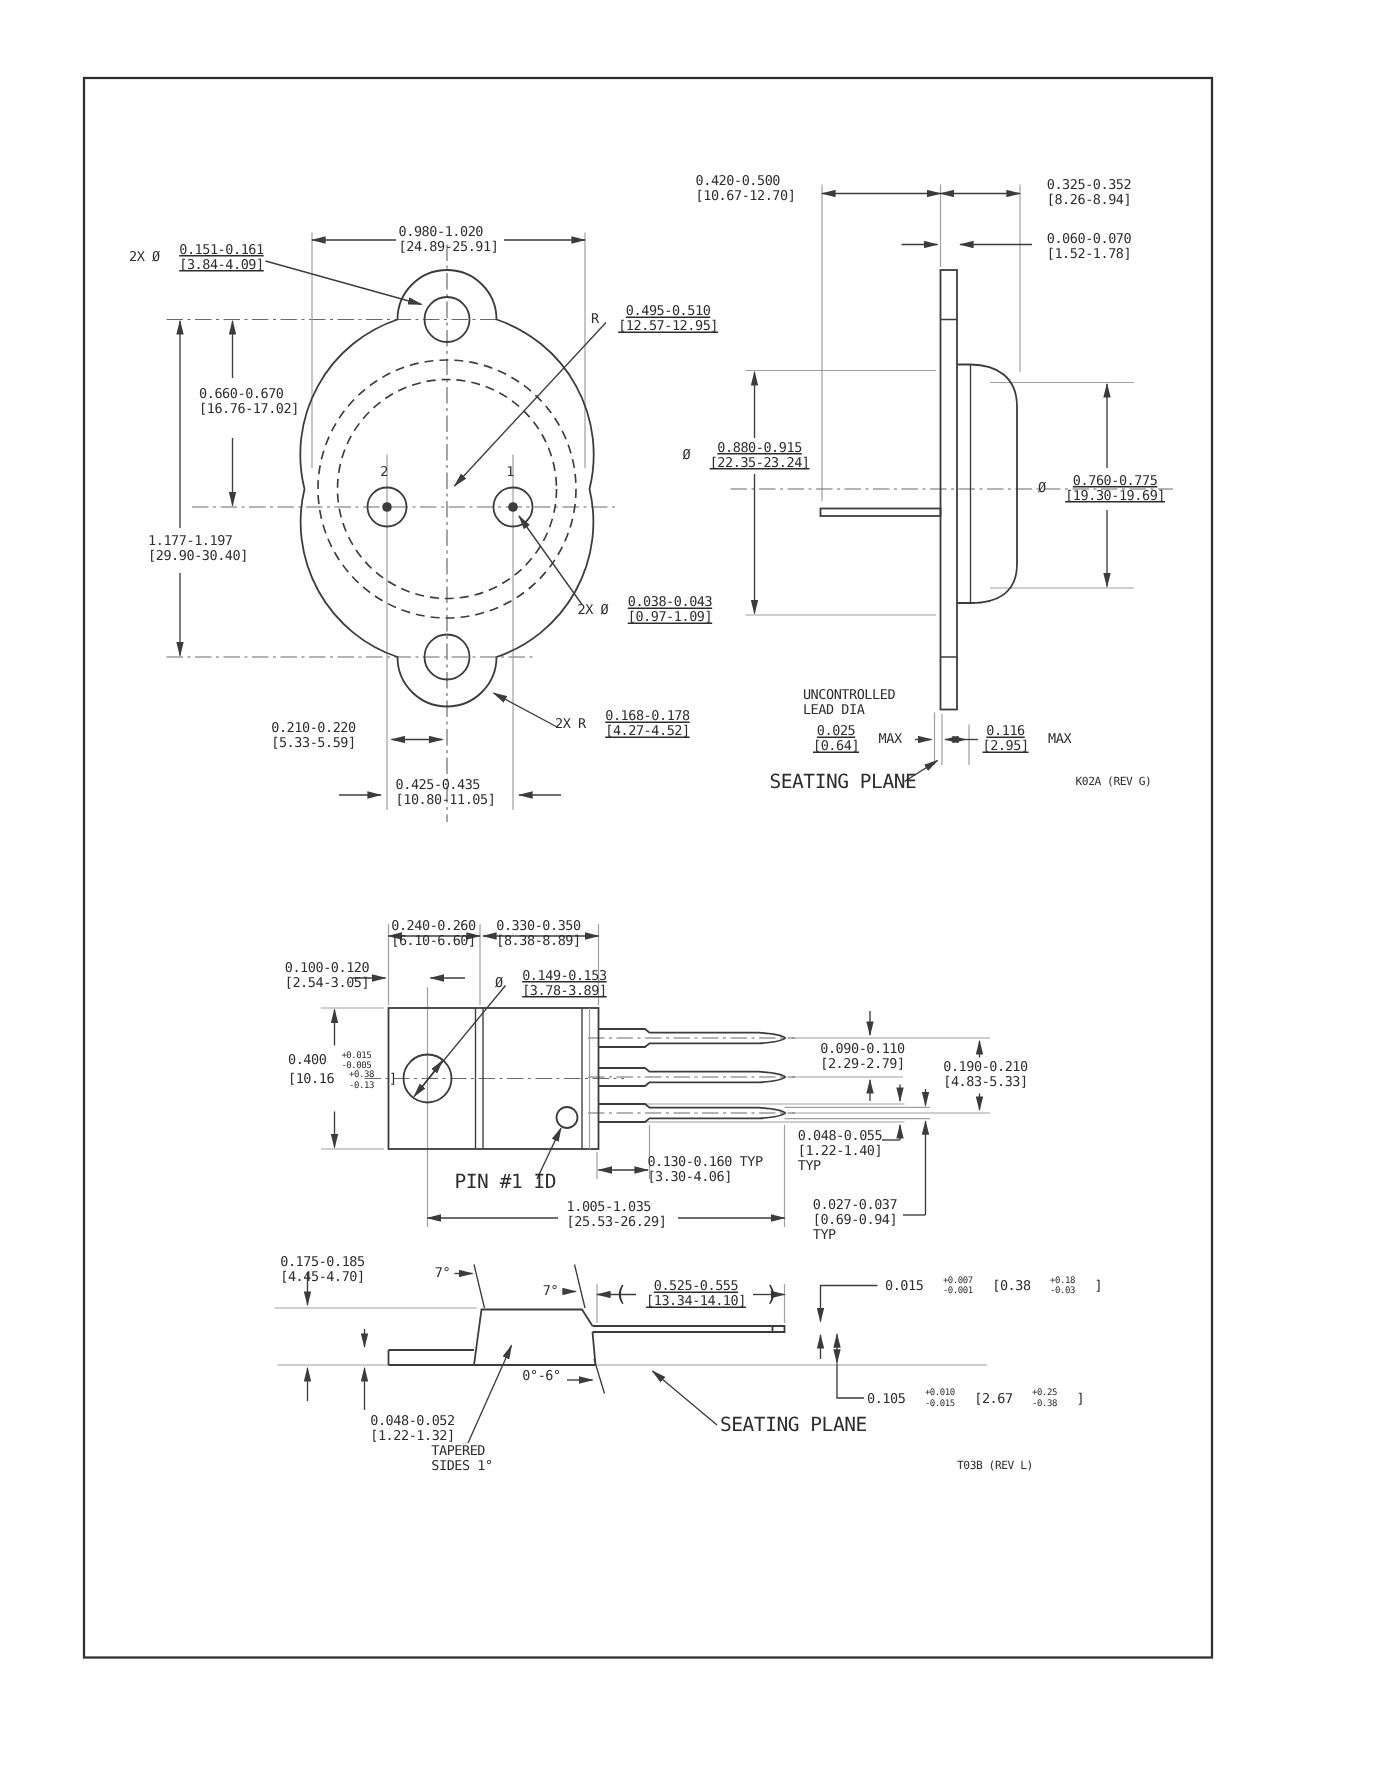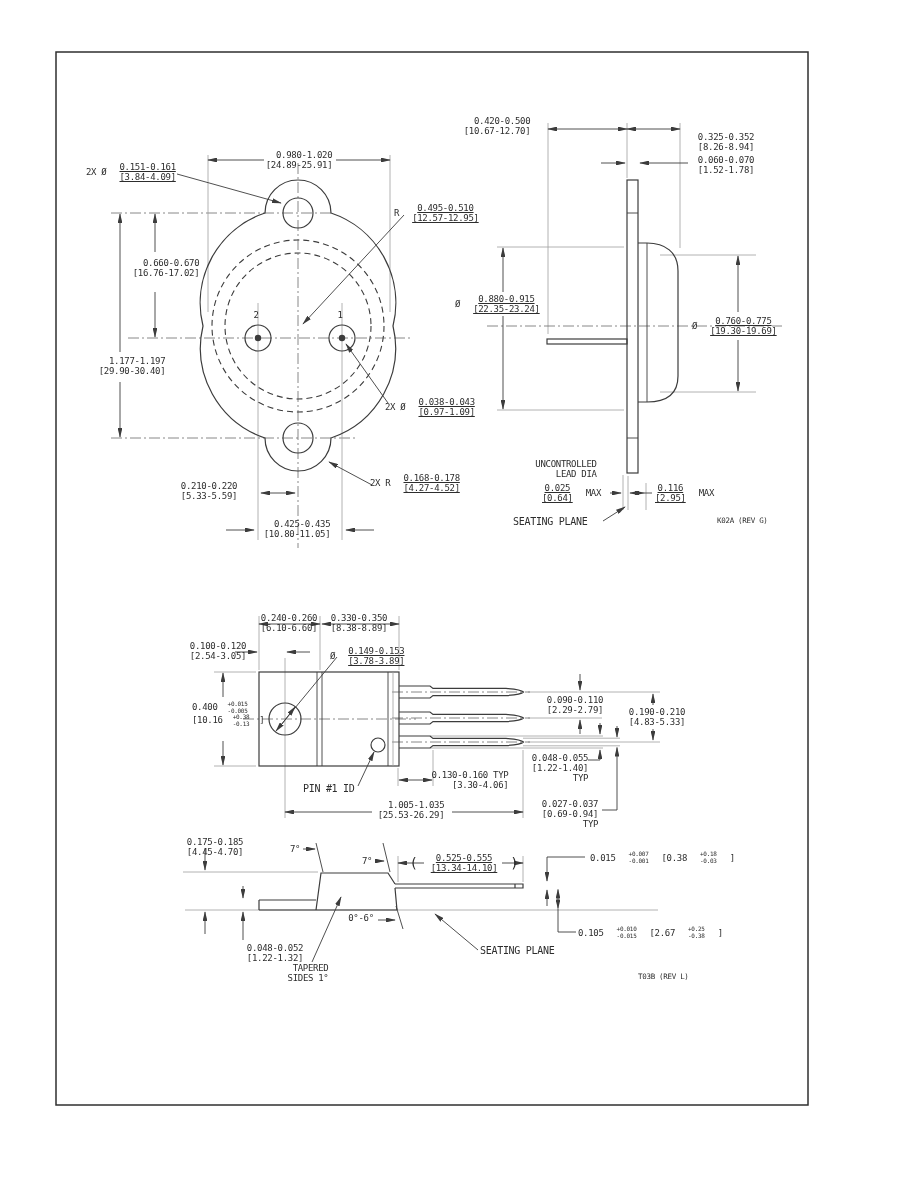--- a/index.html
+++ b/index.html
@@ -4,23 +4,23 @@
 <style>
   html,body{margin:0;padding:0;background:#ffffff;}
   #stage{position:relative;width:918px;height:1188px;background:#ffffff;overflow:hidden;
          font-family:"DejaVu Sans Mono",monospace;color:#2d2d2d;}
   svg{position:absolute;left:0;top:0;}
   .k{stroke:#3c3c3c;stroke-width:1.2;fill:none;}
   .thin{stroke:#3c3c3c;stroke-width:0.9;fill:none;}
   .g{stroke:#a0a0a0;stroke-width:0.8;fill:none;}
   .cl{stroke:#6a6a6a;stroke-width:0.8;fill:none;stroke-dasharray:11 3 2 3;}
   .dash{stroke:#3c3c3c;stroke-width:1.1;fill:none;stroke-dasharray:6 4;}
-  .L{position:absolute;font-size:9px;line-height:10px;text-align:right;
+  .L{position:absolute;font-size:9px;line-height:10px;text-align:left;
      white-space:pre-line;transform:translateX(-50%);letter-spacing:-0.3px;}
-  .La{position:absolute;font-size:10px;line-height:10px;text-align:left;
+  .La{position:absolute;font-size:13px;line-height:10px;text-align:left;
       white-space:pre-line;letter-spacing:-0.3px;}
   .row{position:absolute;display:flex;align-items:center;gap:13px;font-size:9px;
        line-height:10px;letter-spacing:-0.3px;}
   .rowc{transform:translateX(-50%);}
   .colv{display:flex;flex-direction:column;text-align:center;white-space:pre-line;text-decoration:underline;}
   .stack{position:absolute;display:flex;flex-direction:column;gap:0;font-size:9px;
          line-height:11px;letter-spacing:-0.3px;}
   .srow{display:flex;align-items:center;gap:10px;}
   .tol{display:flex;flex-direction:column;font-size:6px;line-height:6.5px;text-align:left;}
   .paren{font-size:14px;font-weight:400;}
@@ -187,21 +187,21 @@
 <div class="row" style="left:370px;top:473px">
   <span>2X R</span>
   <span class="colv">0.168-0.178
 [4.27-4.52]</span>
 </div>
 <div class="L" style="left:256px;top:310px">2</div>
 <div class="L" style="left:340px;top:310px">1</div>
 
 <div class="L" style="left:497px;top:116px">0.420-0.500
 [10.67-12.70]</div>
-<div class="L" style="left:726px;top:132px">0.325-0.352
+<div class="L" style="left:726px;top:119px">0.325-0.352
 [8.26-8.94]</div>
 <div class="L" style="left:726px;top:155px">0.060-0.070
 [1.52-1.78]</div>
 <div class="row" style="left:455px;top:294px">
   <span>Ø</span>
   <span class="colv">0.880-0.915
 [22.35-23.24]</span>
 </div>
 <div class="row" style="left:692px;top:316px">
   <span>Ø</span>

